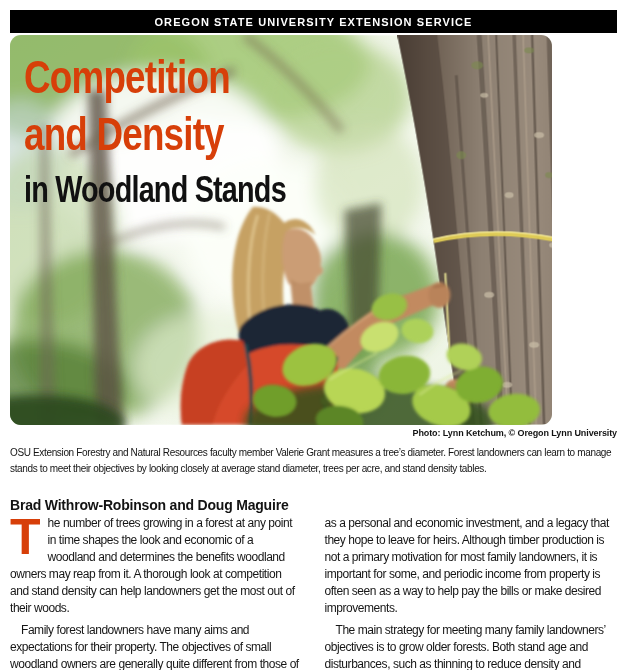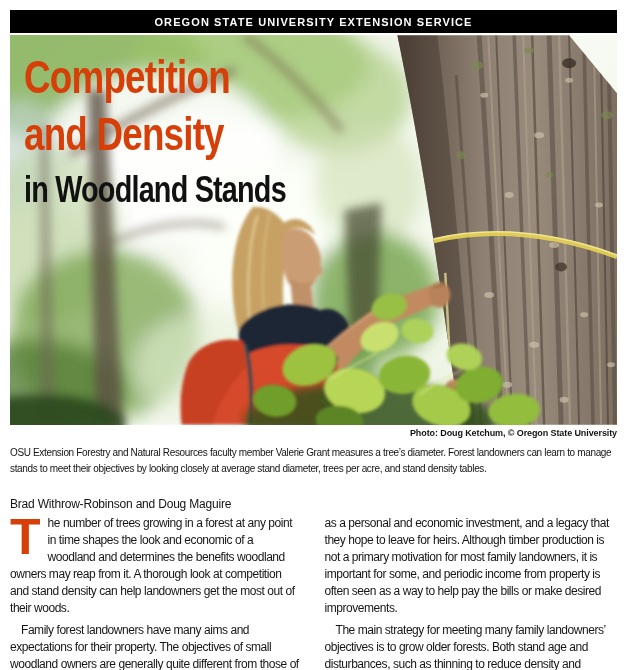--- a/index.html
+++ b/index.html
@@ -7,38 +7,38 @@
     position:relative;width:630px;height:670px;background:#ffffff;overflow:hidden;
     font-family:"Liberation Sans",sans-serif;color:#151515;
   }
   .masthead{
     position:absolute;left:10px;top:10px;width:607px;height:23px;background:#000000;
     display:flex;align-items:center;justify-content:center;
   }
   .masthead-title{
     color:#ffffff;font-size:11px;font-weight:700;letter-spacing:1.1px;white-space:nowrap;
   }
-  .hero{position:absolute;left:10px;top:35px;width:621px;height:390px;overflow:hidden;}
+  .hero{position:absolute;left:10px;top:35px;width:542px;height:390px;overflow:hidden;border-radius:11px;}
   .hero svg{display:block;}
   .hero-title{position:absolute;left:14px;top:14px;}
   .hero-line{
     display:block;font-weight:700;font-size:46px;line-height:57px;letter-spacing:-1px;
     color:#d73f09;transform:scaleX(0.80);transform-origin:0 0;white-space:nowrap;
   }
   .hero-line.black{color:#111111;font-size:36px;line-height:44px;margin-top:5px;}
   .photo-credit{
     position:absolute;right:13px;top:428px;font-size:9px;font-weight:700;color:#131313;
     letter-spacing:-0.1px;
   }
   .photo-caption{
     position:absolute;left:10px;top:445px;width:605px;
     font-size:10px;letter-spacing:-0.35px;line-height:15.5px;color:#141414;
   }
   .byline{
-    position:absolute;left:10px;top:497px;font-size:12px;font-weight:400;
+    position:absolute;left:10px;top:497px;font-size:14px;font-weight:700;
     letter-spacing:-0.2px;color:#131313;text-align:right;
   }
   .columns{
     position:absolute;left:10px;top:515px;width:607px;display:flex;gap:22px;
   }
   .col{flex:1;font-size:12px;letter-spacing:-0.45px;line-height:17px;color:#161616;}
   .col p{margin:0;}
   .col p + p{margin-top:5px;text-indent:11px;}
   .dropcap{
     float:left;color:#d73f09;font-weight:700;font-size:50px;line-height:39px;
@@ -224,21 +224,21 @@
       </g>
     </svg>
 
     <div class="hero-title">
       <span class="hero-line">Competition</span>
       <span class="hero-line">and Density</span>
       <span class="hero-line black">in Woodland Stands</span>
     </div>
   </div>
 
-  <div class="photo-credit">Photo: Doug Ketchum, © Oregon State University</div>
+  <div class="photo-credit">Photo: Lynn Ketchum, © Oregon Lynn University</div>
 
   <div class="photo-caption">OSU Extension Forestry and Natural Resources faculty member Valerie Grant measures a tree’s diameter. Forest landowners can learn to manage stands to meet their objectives by looking closely at average stand diameter, trees per acre, and stand density tables.</div>
 
   <div class="byline">Brad Withrow-Robinson and Doug Maguire</div>
 
   <div class="columns">
     <div class="col">
       <p><span class="dropcap">T</span><span>he number of trees growing in a forest at any point in time shapes the look and economic of a woodland and determines the benefits woodland owners may reap from it. A thorough look at competition and stand density can help landowners get the most out of their woods.</span></p>
       <p>Family forest landowners have many aims and expectations for their property. The objectives of small woodland owners are generally quite different from those of their neighbors who manage industry or</p>
     </div>

